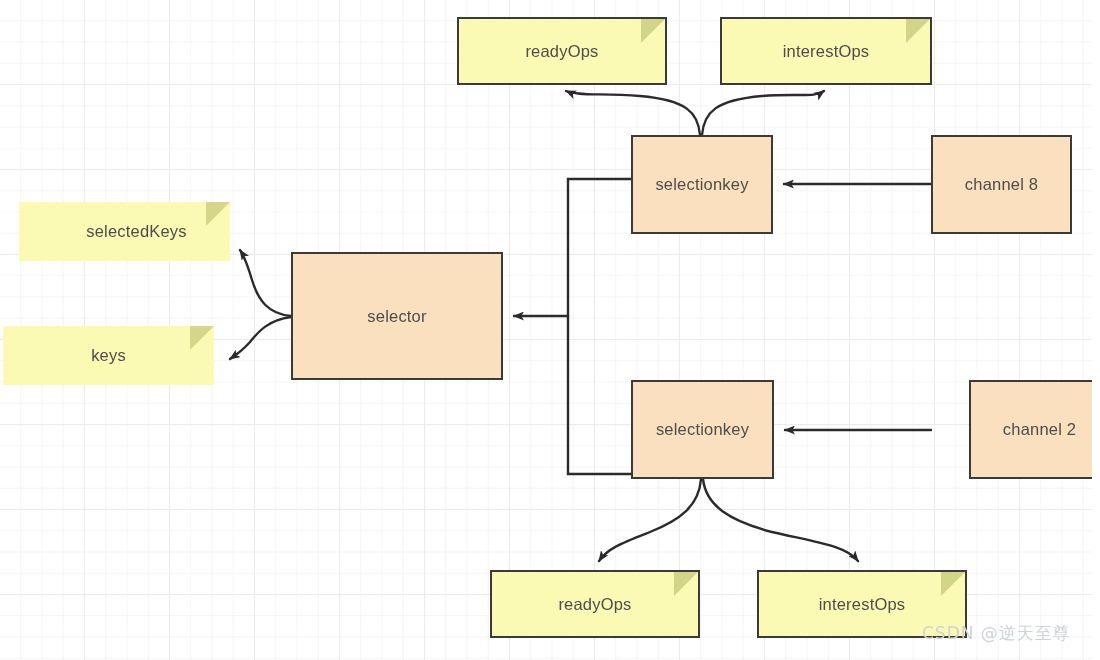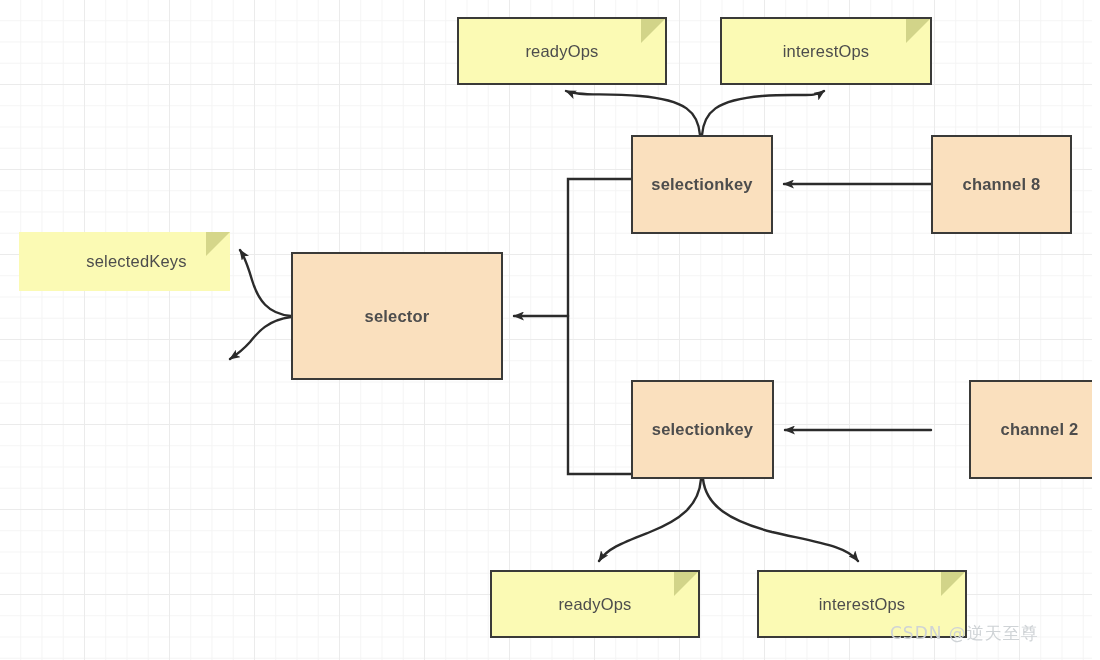--- a/index.html
+++ b/index.html
@@ -37,21 +37,20 @@
     align-items: center;
     justify-content: center;
     color: #4d4d4d;
     font-size: 16.5px;
     letter-spacing: 0.2px;
     white-space: nowrap;
   }
   .node.proc {
     background: #fae0be;
     border: 2.2px solid #3a3a38;
-    font-weight: bold;
   }
   .node.note {
     background: #fbfab4;
   }
   .node.note.bordered {
     border: 2.2px solid #3a3a38;
   }
   .node.note .fold {
     position: absolute;
     top: 0;
@@ -128,43 +127,47 @@
   </div>
 
   <div class="node proc" style="left:631px; top:135px; width:142px; height:99px;">
     <span class="label">selectionkey</span>
   </div>
 
   <div class="node proc" style="left:931px; top:135px; width:141px; height:99px;">
     <span class="label">channel 8</span>
   </div>
 
-  <div class="node note" style="left:19px; top:232px; width:211px; height:59px;padding-left:24px;">
+  <div class="node note" style="left:19px; top:202px; width:211px; height:59px;padding-left:24px;">
     <span class="fold"></span>
     <span class="label">selectedKeys</span>
   </div>
 
   <div class="node proc" style="left:291px; top:252px; width:212px; height:128px;text-align:right;">
     <span class="label">selector</span>
   </div>
 
+  <div class="node note" style="left:3px; top:326px; width:211px; height:59px;">
+    <span class="fold"></span>
+    <span class="label">keys</span>
+  </div>
 
   <div class="node proc" style="left:631px; top:380px; width:143px; height:99px;">
     <span class="label">selectionkey</span>
   </div>
 
   <div class="node proc" style="left:931px; top:380px; width:141px; height:99px;margin-left:38px;">
     <span class="label">channel 2</span>
   </div>
 
   <div class="node note bordered" style="left:490px; top:570px; width:210px; height:68px;">
     <span class="fold"></span>
     <span class="label">readyOps</span>
   </div>
 
   <div class="node note bordered" style="left:757px; top:570px; width:210px; height:68px;">
     <span class="fold"></span>
     <span class="label">interestOps</span>
   </div>
 
-  <div class="watermark" style="left:890px; top:622px;">CSDN @逆天至尊</div>
+  <div class="watermark" style="left:922px; top:622px;">CSDN @逆天至尊</div>
 
 </div>
 
 </body></html>

